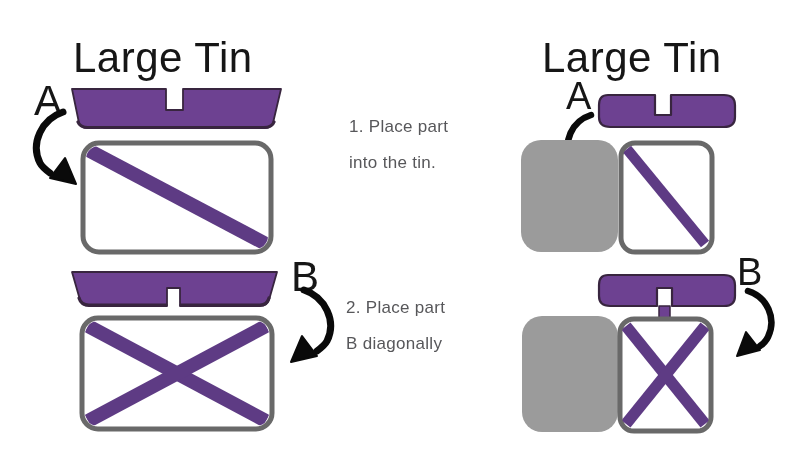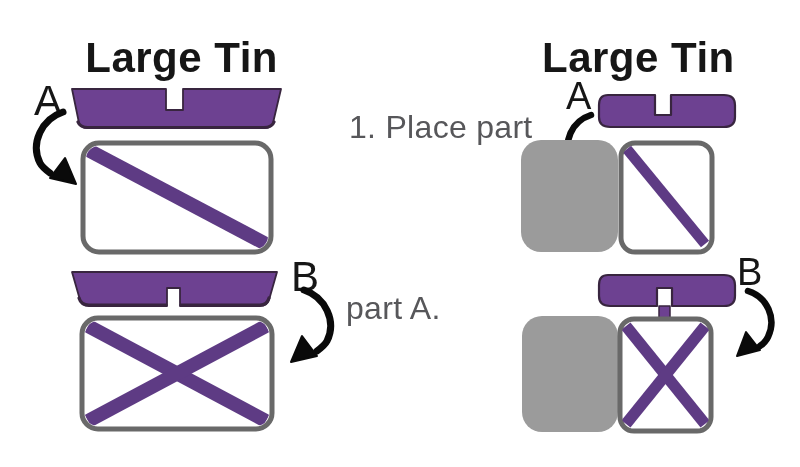--- a/index.html
+++ b/index.html
@@ -4,29 +4,29 @@
 <style>
   html,body{margin:0;padding:0;}
   body{
     width:800px;height:467px;
     background:var(--background,#fff);
     font-family:"Liberation Sans", sans-serif;
     position:relative;overflow:hidden;
   }
   .abs{position:absolute;}
   .title{
-    font-size:42px;font-weight:700;letter-spacing:0.5px;
-    color:var(--title_color,#161616);text-align:right;white-space:nowrap;
+    font-size:42px;font-weight:400;letter-spacing:0.5px;
+    color:var(--title_color,#161616);text-align:left;white-space:nowrap;
   }
   .part-label{
     font-size:42px;font-weight:300;color:var(--title_color,#161616);
     line-height:1;white-space:nowrap;
   }
   .step-text{
-    font-size:32px;font-weight:300;line-height:36px;
+    font-size:17px;font-weight:300;line-height:36px;
     color:var(--text_gray,#57575a);letter-spacing:0.3px;white-space:nowrap;
   }
   svg{display:block;overflow:visible;}
   .part{fill:var(--purple,#6d4191);stroke:var(--purple_dark,#38253f);stroke-width:1.8;stroke-linejoin:round;}
   .part-edge{fill:none;stroke:var(--purple_dark,#38253f);stroke-width:3.2;stroke-linecap:round;}
   .tin-rect{fill:#ffffff;stroke:var(--tin_border,#696969);stroke-width:5;}
   .strip{stroke:var(--purple_strip,#5e3b84);stroke-linecap:butt;}
   .strip-lg{stroke-width:14;}
   .strip-sm{stroke-width:10.5;}
   .gray-square{background:var(--gray_fill,#9b9b9b);border-radius:20px;}
@@ -84,24 +84,26 @@
     </defs>
   <rect class="tin-rect" x="5" y="5" width="190" height="111" rx="16"></rect>
   <g clip-path="url(#clipT2)">
     <line class="strip strip-lg" x1="11" y1="13" x2="189" y2="108"></line>
     <line class="strip strip-lg" x1="189" y1="13" x2="11" y2="108"></line>
   </g>
 </svg>
 
 <div class="abs step-text" style="left:349px;top:109px;">
   <div>1. Place part</div>
+  <div>into the tin.</div>
 </div>
 
 <div class="abs step-text" style="left:346px;top:290px;">
-  <div>part A.</div>
+  <div>2. Place part</div>
+  <div>B diagonally</div>
 </div>
 
 <div class="abs title" style="left:542px;top:34px;width:180px;">Large Tin</div>
 
 <svg class="abs" style="left:596px;top:92px;" width="143" height="38" viewBox="0 0 143 38">
   <path class="part" style="stroke-width:2.2" d="M12,3 H59 V23 H75 V3 H128 Q139,3 139,13 V25 Q139,35 128,35 H14 Q3,35 3,25 V13 Q3,3 12,3 Z"></path>
 </svg>
 
 <div class="abs part-label" style="left:566px;top:77px;font-size:38px;">A</div>
 

